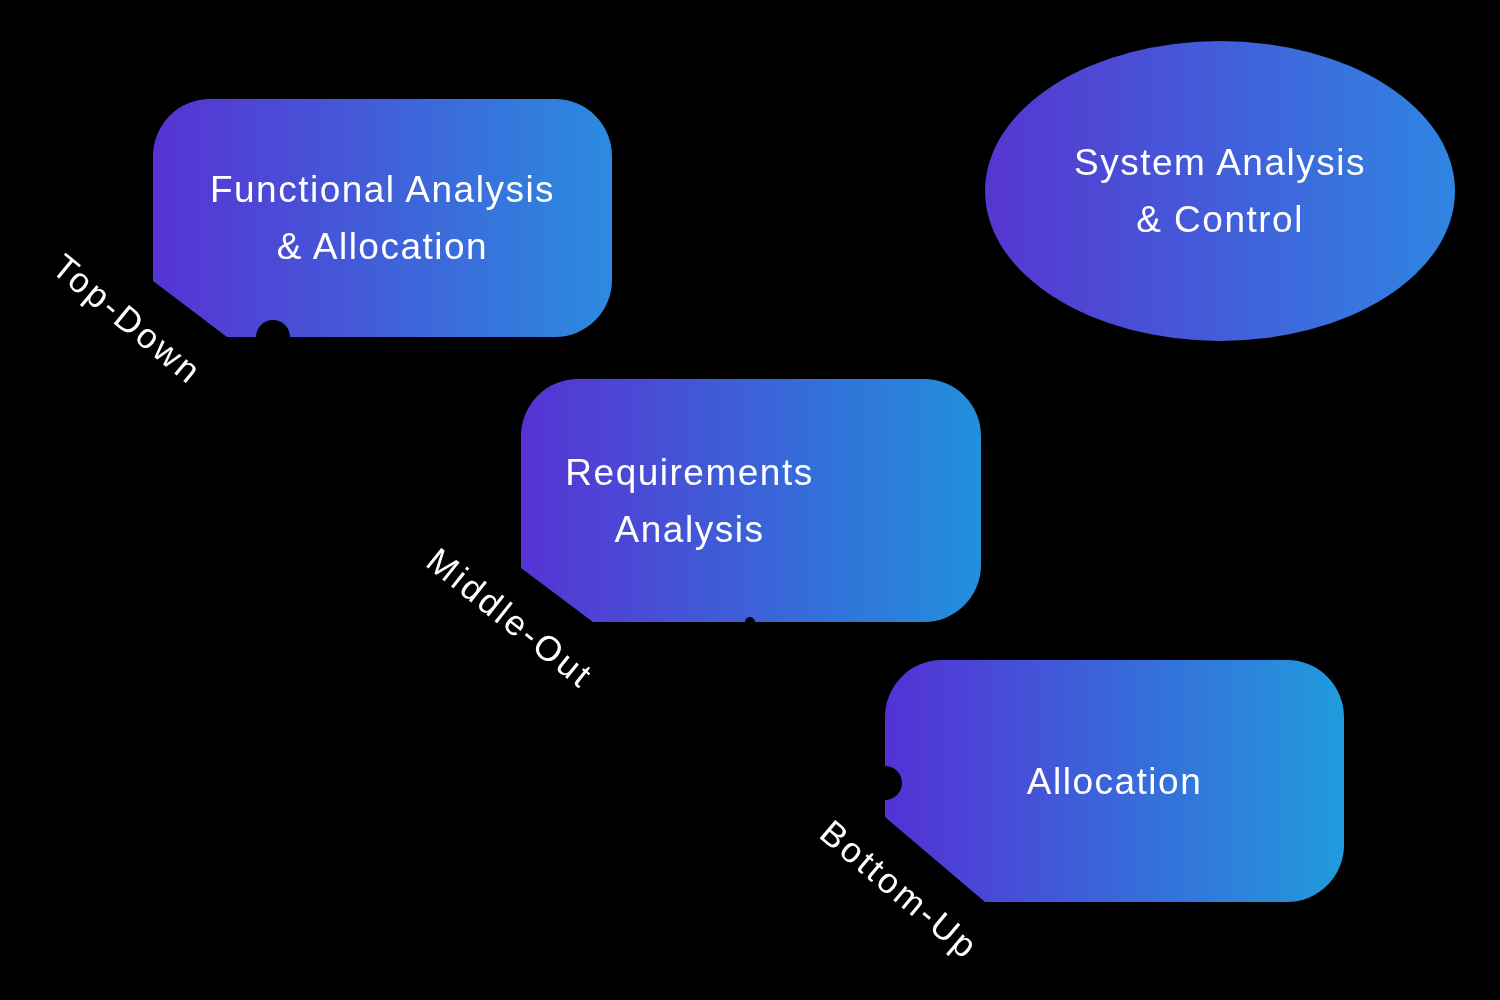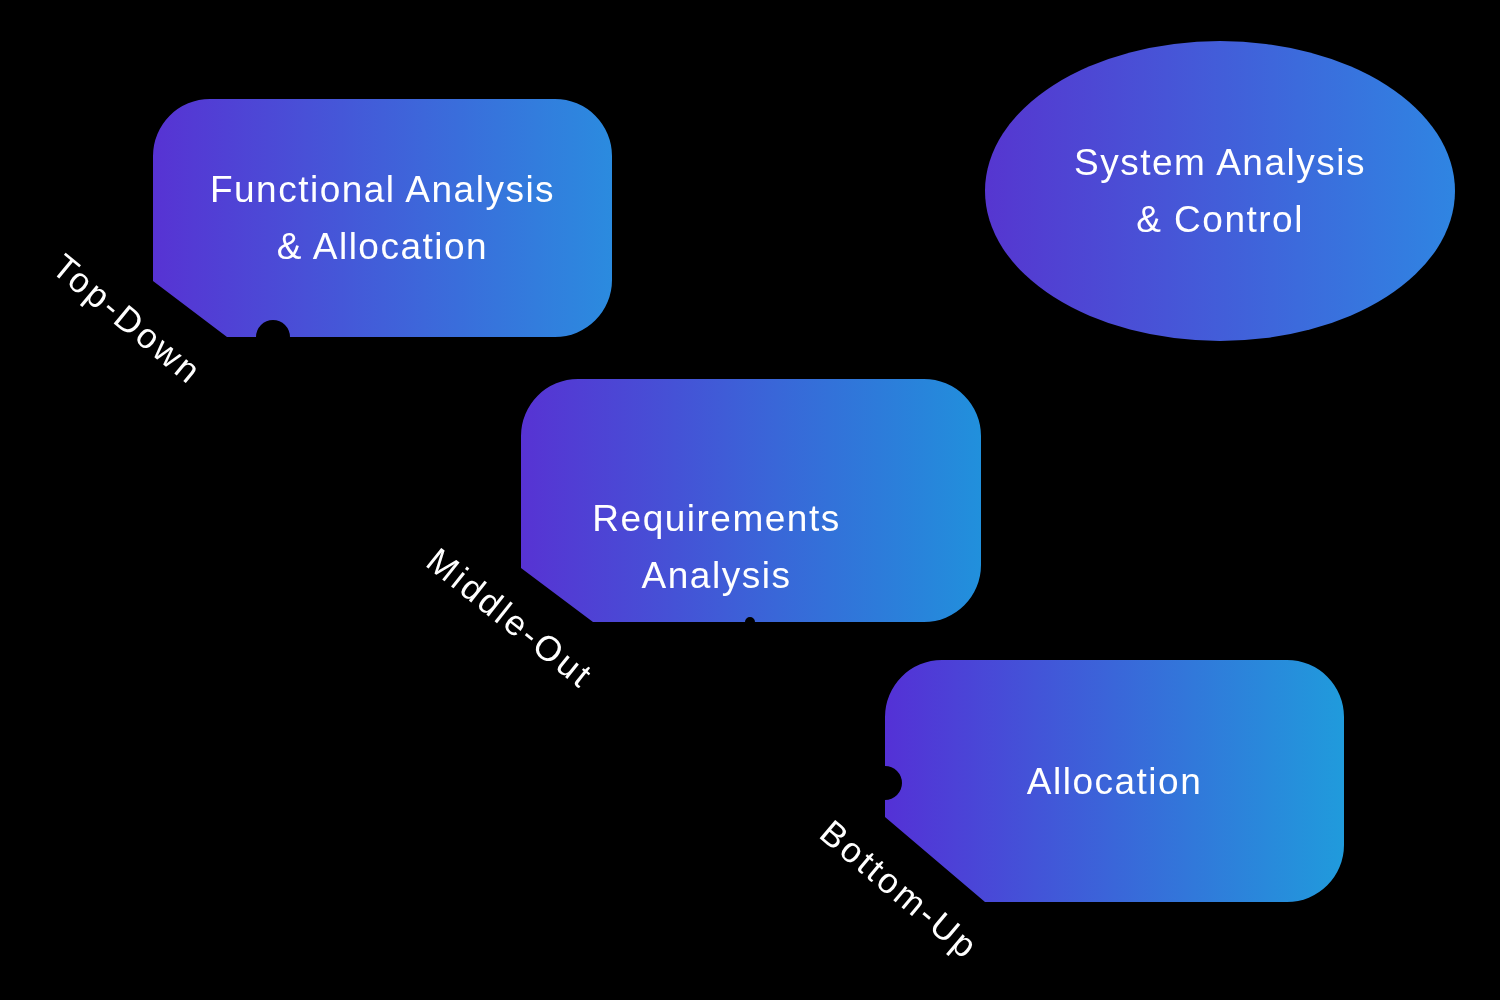--- a/index.html
+++ b/index.html
@@ -83,21 +83,21 @@
     <path fill="url(#g-syn)" d="M 942 660 H 1287 A 57 57 0 0 1 1344 717 V 845 A 57 57 0 0 1 1287 902
              H 985 L 885 817 V 800 A 17 17 0 0 0 885 766 V 717 A 57 57 0 0 1 942 660 Z"></path>
   </svg>
 
   <div class="shape-label" style="left:153px; top:99px; width:459px; height:238px;">Functional Analysis
 &amp; Allocation</div>
 
   <div class="shape-label" style="left:985px; top:41px; width:470px; height:300px;">System Analysis
 &amp; Control</div>
 
-  <div class="shape-label" style="left:519px; top:379px; width:395px; height:243px;margin-top:46px;">Requirements
+  <div class="shape-label" style="left:492px; top:379px; width:395px; height:243px;">Requirements
 Analysis</div>
 
   <div class="shape-label" style="left:885px; top:660px; width:459px; height:242px;">Allocation</div>
 
   <div class="rot-label" style="left:70px; top:246px; transform:rotate(39.5deg);">Top-Down</div>
 
   <div class="rot-label" style="left:444px; top:540px; transform:rotate(38.5deg);">Middle-Out</div>
 
   <div class="rot-label" style="left:838px; top:812px; transform:rotate(40deg);">Bottom-Up</div>
 

